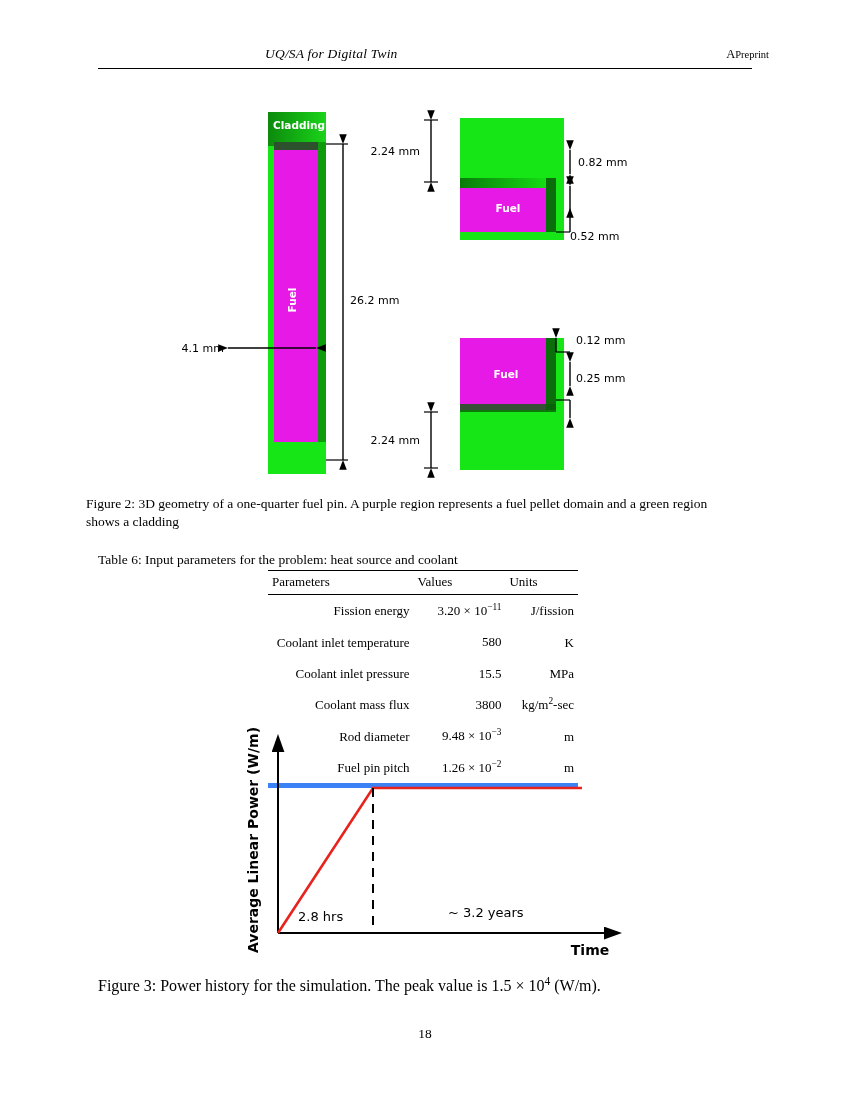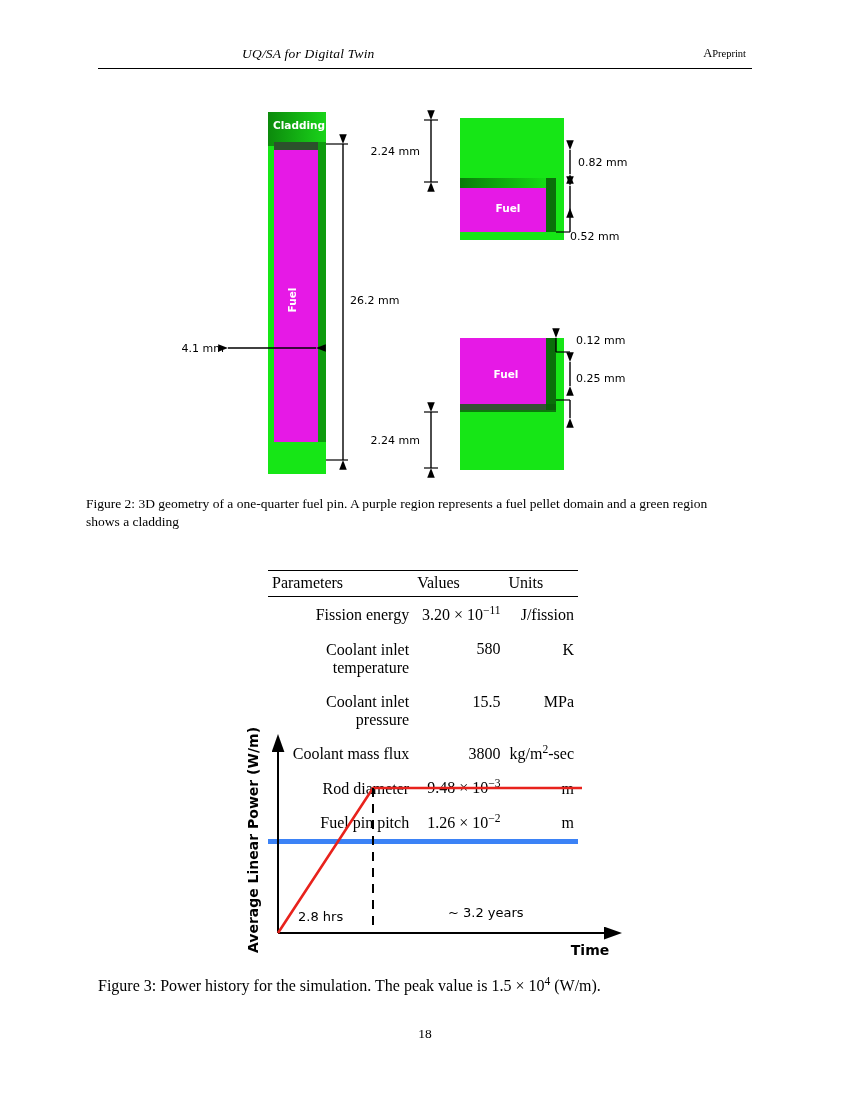--- a/index.html
+++ b/index.html
@@ -18,25 +18,25 @@
   .page {
     position: absolute;
     left: 0; top: 0;
     width: 850px;
     height: 1100px;
   }
 
   
   .header {
     position: absolute;
-    left: 92px;
+    left: 115px;
     top: 46px;
     width: 654px;
     display: flex;
-    align-items: flex-start;
+    align-items: flex-end;
     justify-content: space-between;
   }
   .header-title {
     font-style: italic;
     font-size: 13.5px;
     letter-spacing: 0.2px;
     margin-left: 150px;
   }
   .header-right {
     font-size: 12.5px;
@@ -83,21 +83,21 @@
     font-size: 13.5px;
   }
   .tbl-wrap {
     position: absolute;
     left: 268px;
     top: 570px;
     width: 310px;
   }
   table.params {
     border-collapse: collapse;
-    font-size: 16px;
+    font-size: 13px;
     width: 310px;
   }
   table.params th {
     text-align: left;
     font-weight: normal;
     padding: 3px 4px 4px 4px;
   }
   table.params td {
     text-align: right;
     padding: 7px 4px;
@@ -264,20 +264,21 @@
 
       <line x1="333" y1="312" x2="333" y2="368" stroke="#000" stroke-width="1.4" marker-start="url(#arrS)" marker-end="url(#arrE)"></line>
       <line x1="326" y1="312" x2="340" y2="312" stroke="#000" stroke-width="1.2"></line>
       <line x1="326" y1="368" x2="340" y2="368" stroke="#000" stroke-width="1.2"></line>
       <text class="geom-label" x="322" y="344" text-anchor="end">2.24 mm</text>
     </svg>
   </div>
 
   <div class="fig2-caption">Figure 2: 3D geometry of a one-quarter fuel pin. A purple region represents a fuel pellet domain and a green region shows a cladding</div>
 
+  <div class="table-caption">Table 6: Input parameters for the problem: heat source and coolant</div>
 
   <div class="tbl-wrap">
     <table class="params">
       <thead>
         <tr class="rule-top rule-mid">
           <th class="col-p">Parameters</th>
           <th class="col-v">Values</th>
           <th class="col-u">Units</th>
         </tr>
       </thead>

